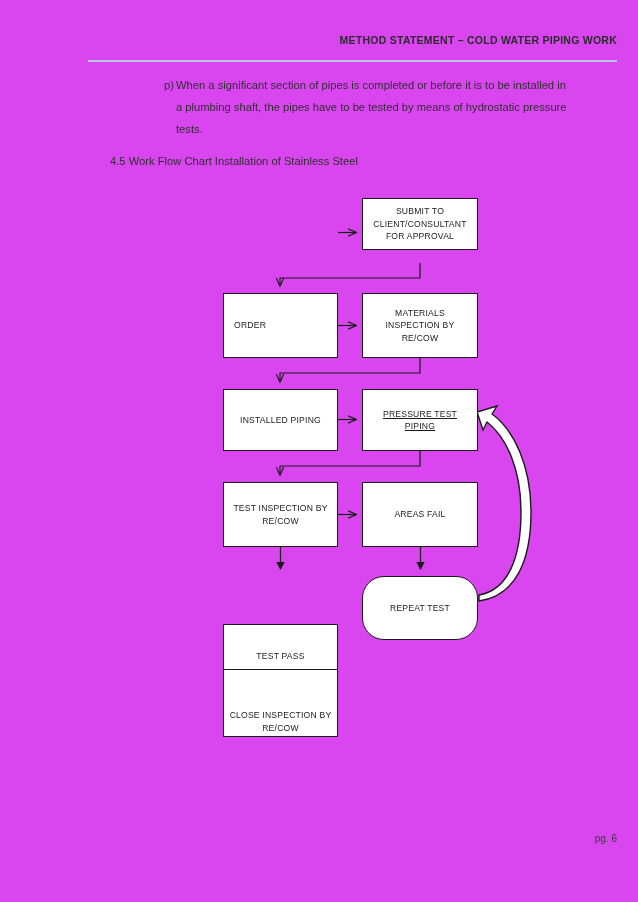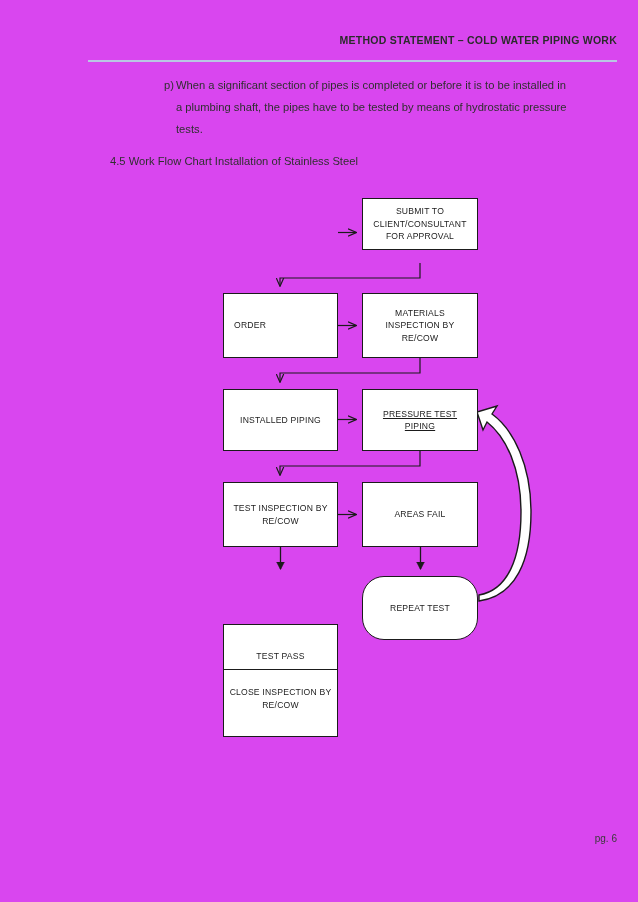--- a/index.html
+++ b/index.html
@@ -238,21 +238,21 @@
     </div>
 
     <div class="node" style="left:223px; top:576px; width:115px; height:64px;margin-top:48px;">
       <span class="node-label">TEST PASS</span>
     </div>
 
     <div class="node" style="left:362px; top:576px; width:116px; height:64px;border-radius:22px;">
       <span class="node-label">REPEAT TEST</span>
     </div>
 
-    <div class="node" style="left:223px; top:669px; width:115px; height:68px; align-items:flex-start; padding-top:16px;">
+    <div class="node" style="left:223px; top:669px; width:115px; height:68px; align-items:flex-end; padding-top:16px;">
       <span class="node-label">CLOSE INSPECTION BY
 RE/COW</span>
     </div>
 
   </div>
 
   <div class="footer">pg. 6</div>
 
 </div>
 

